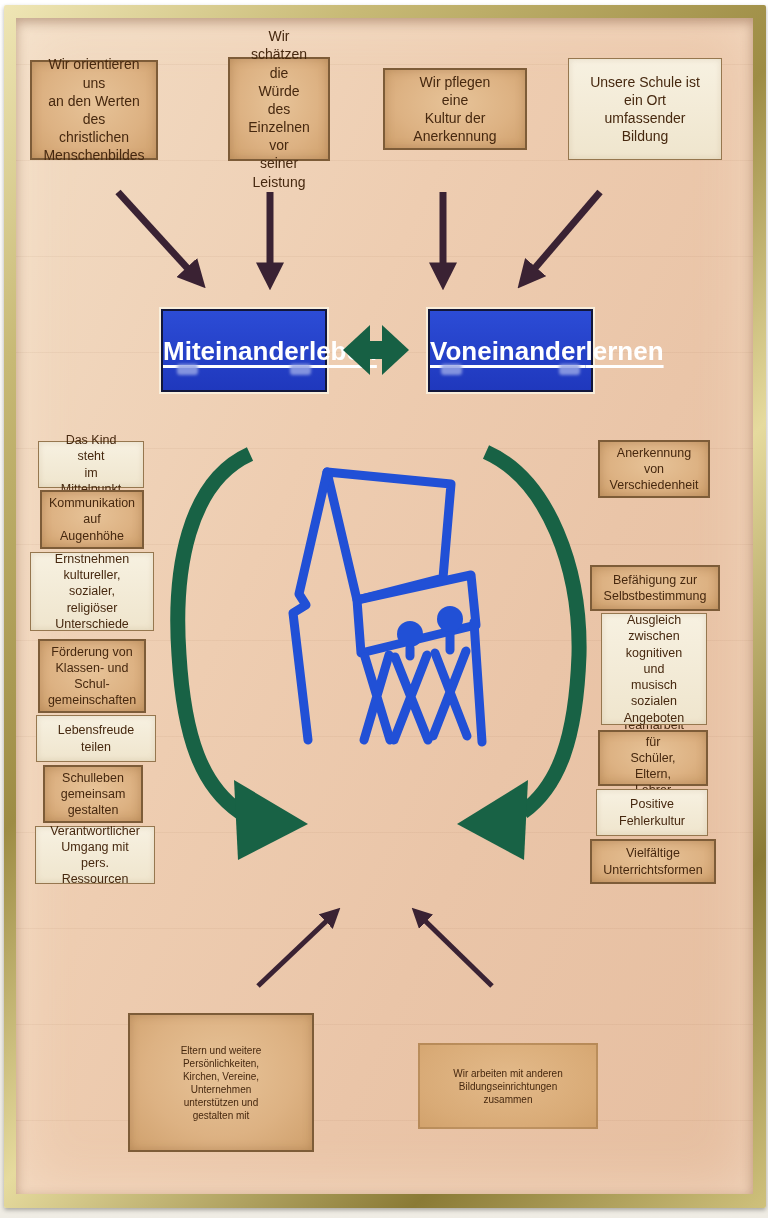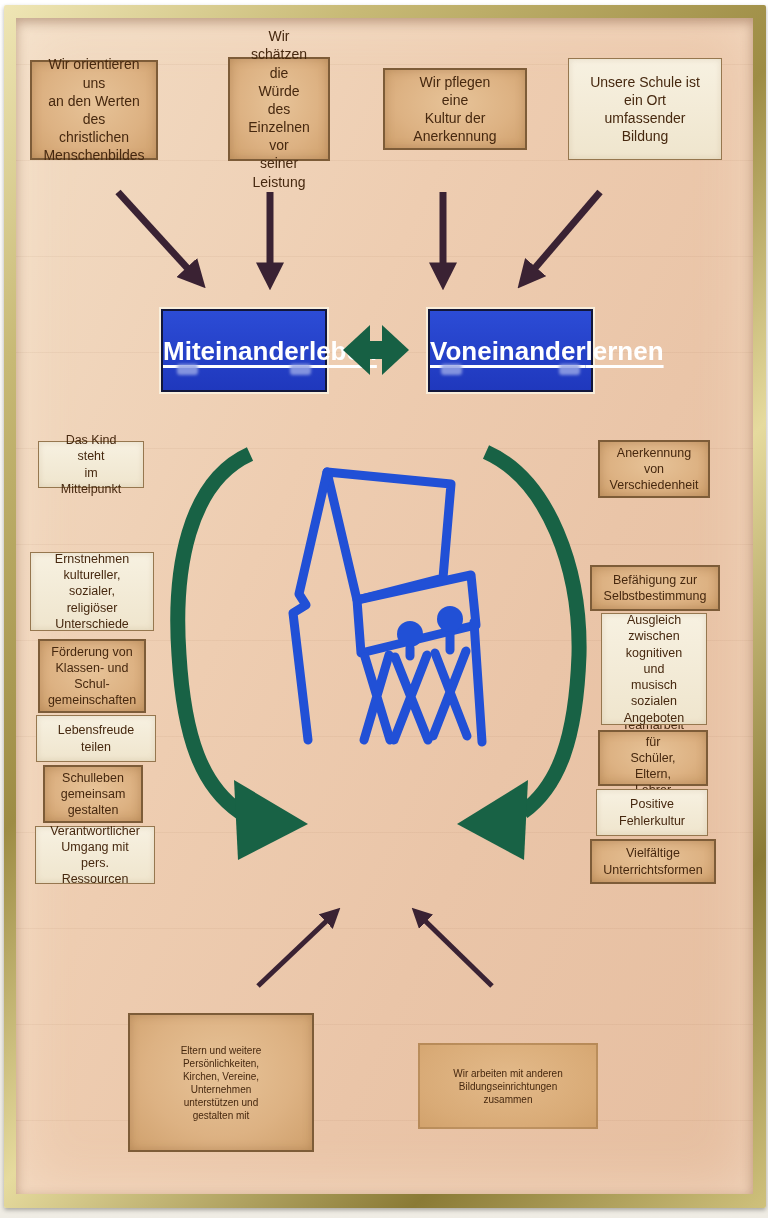--- a/index.html
+++ b/index.html
@@ -93,20 +93,23 @@
 
   <div class="sign sign-top" style="left:428px;top:309px;width:165px;height:83px">
     <span class="line">Voneinander</span>
     <span class="line">lernen</span>
     <span class="screw" style="left:11px;top:53px;width:21px;height:11px"></span>
     <span class="screw" style="right:11px;top:53px;width:21px;height:11px"></span>
   </div>
 
   <div class="box cream fs-side" style="left:38px;top:441px;width:106px;height:47px"><span>Das Kind steht
 im Mittelpunkt</span></div>
+  <div class="box tan fs-side" style="left:40px;top:490px;width:104px;height:59px"><span>Kommunikation
+auf
+Augenhöhe</span></div>
   <div class="box cream fs-side" style="left:30px;top:552px;width:124px;height:79px"><span>Ernstnehmen
 kultureller,
 sozialer, religiöser
 Unterschiede</span></div>
   <div class="box tan fs-side" style="left:38px;top:639px;width:108px;height:74px"><span>Förderung von
 Klassen- und
 Schul-
 gemeinschaften</span></div>
   <div class="box cream fs-side" style="left:36px;top:715px;width:120px;height:47px"><span>Lebensfreude
 teilen</span></div>

